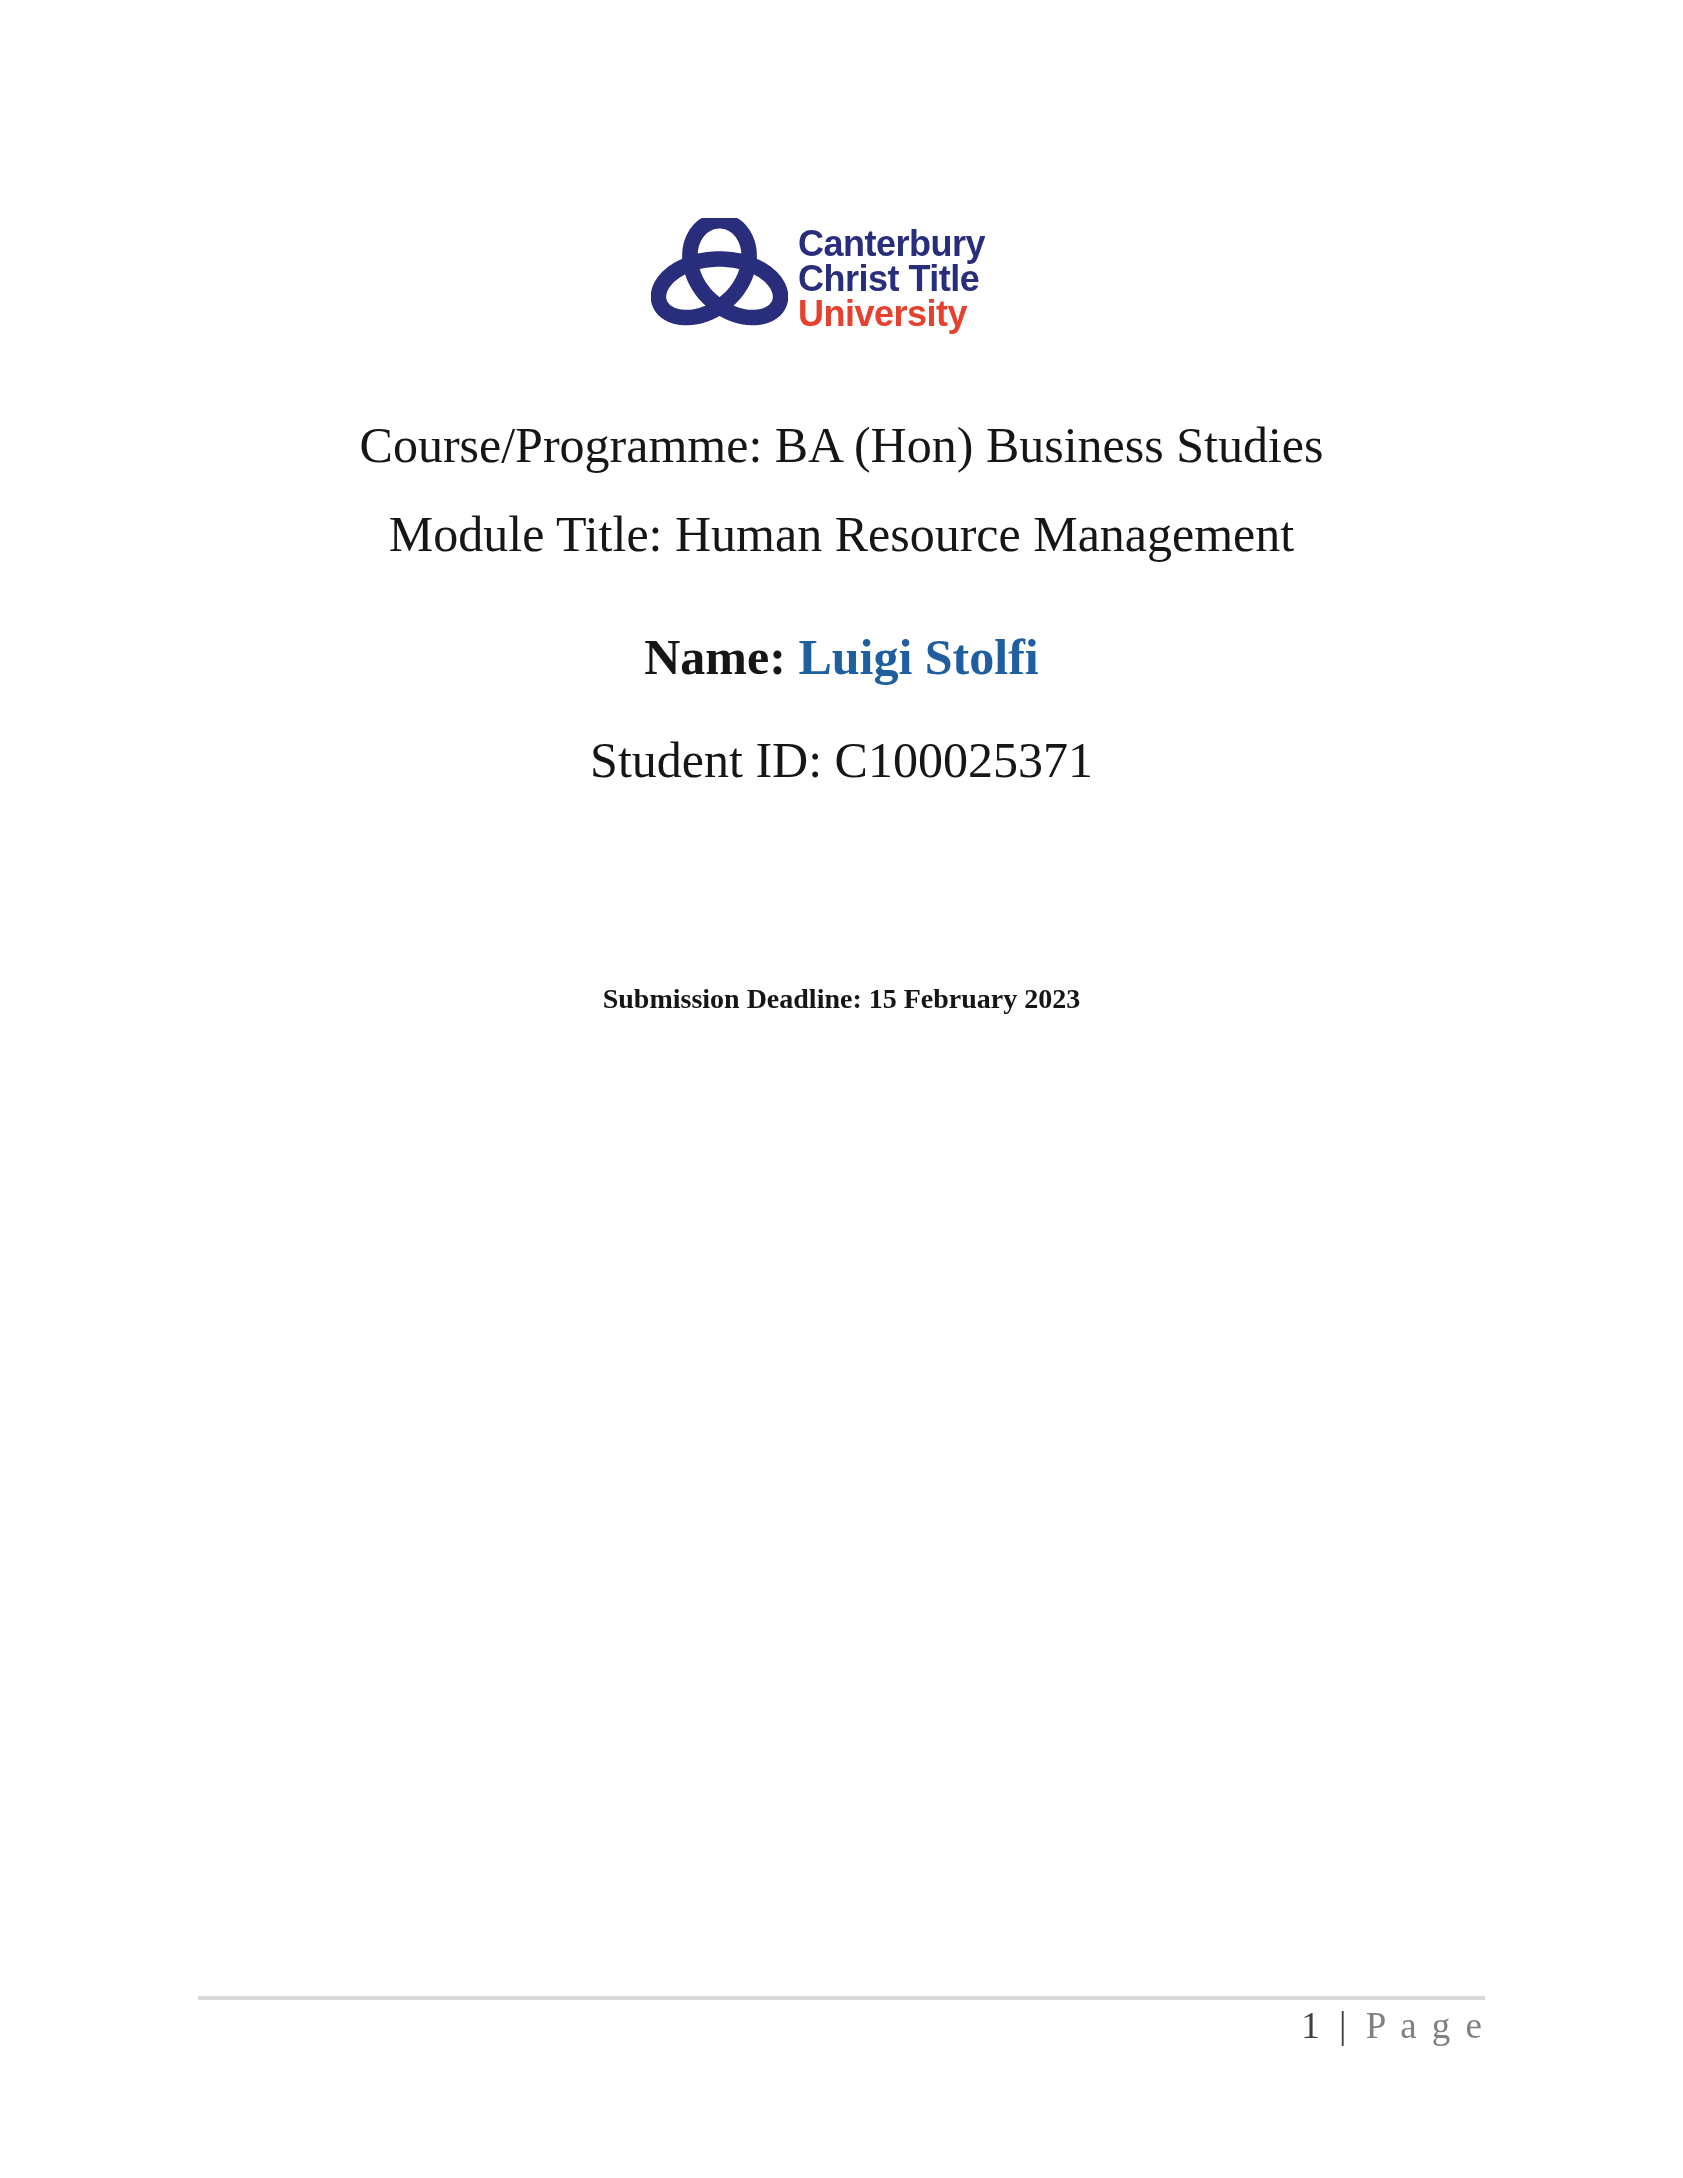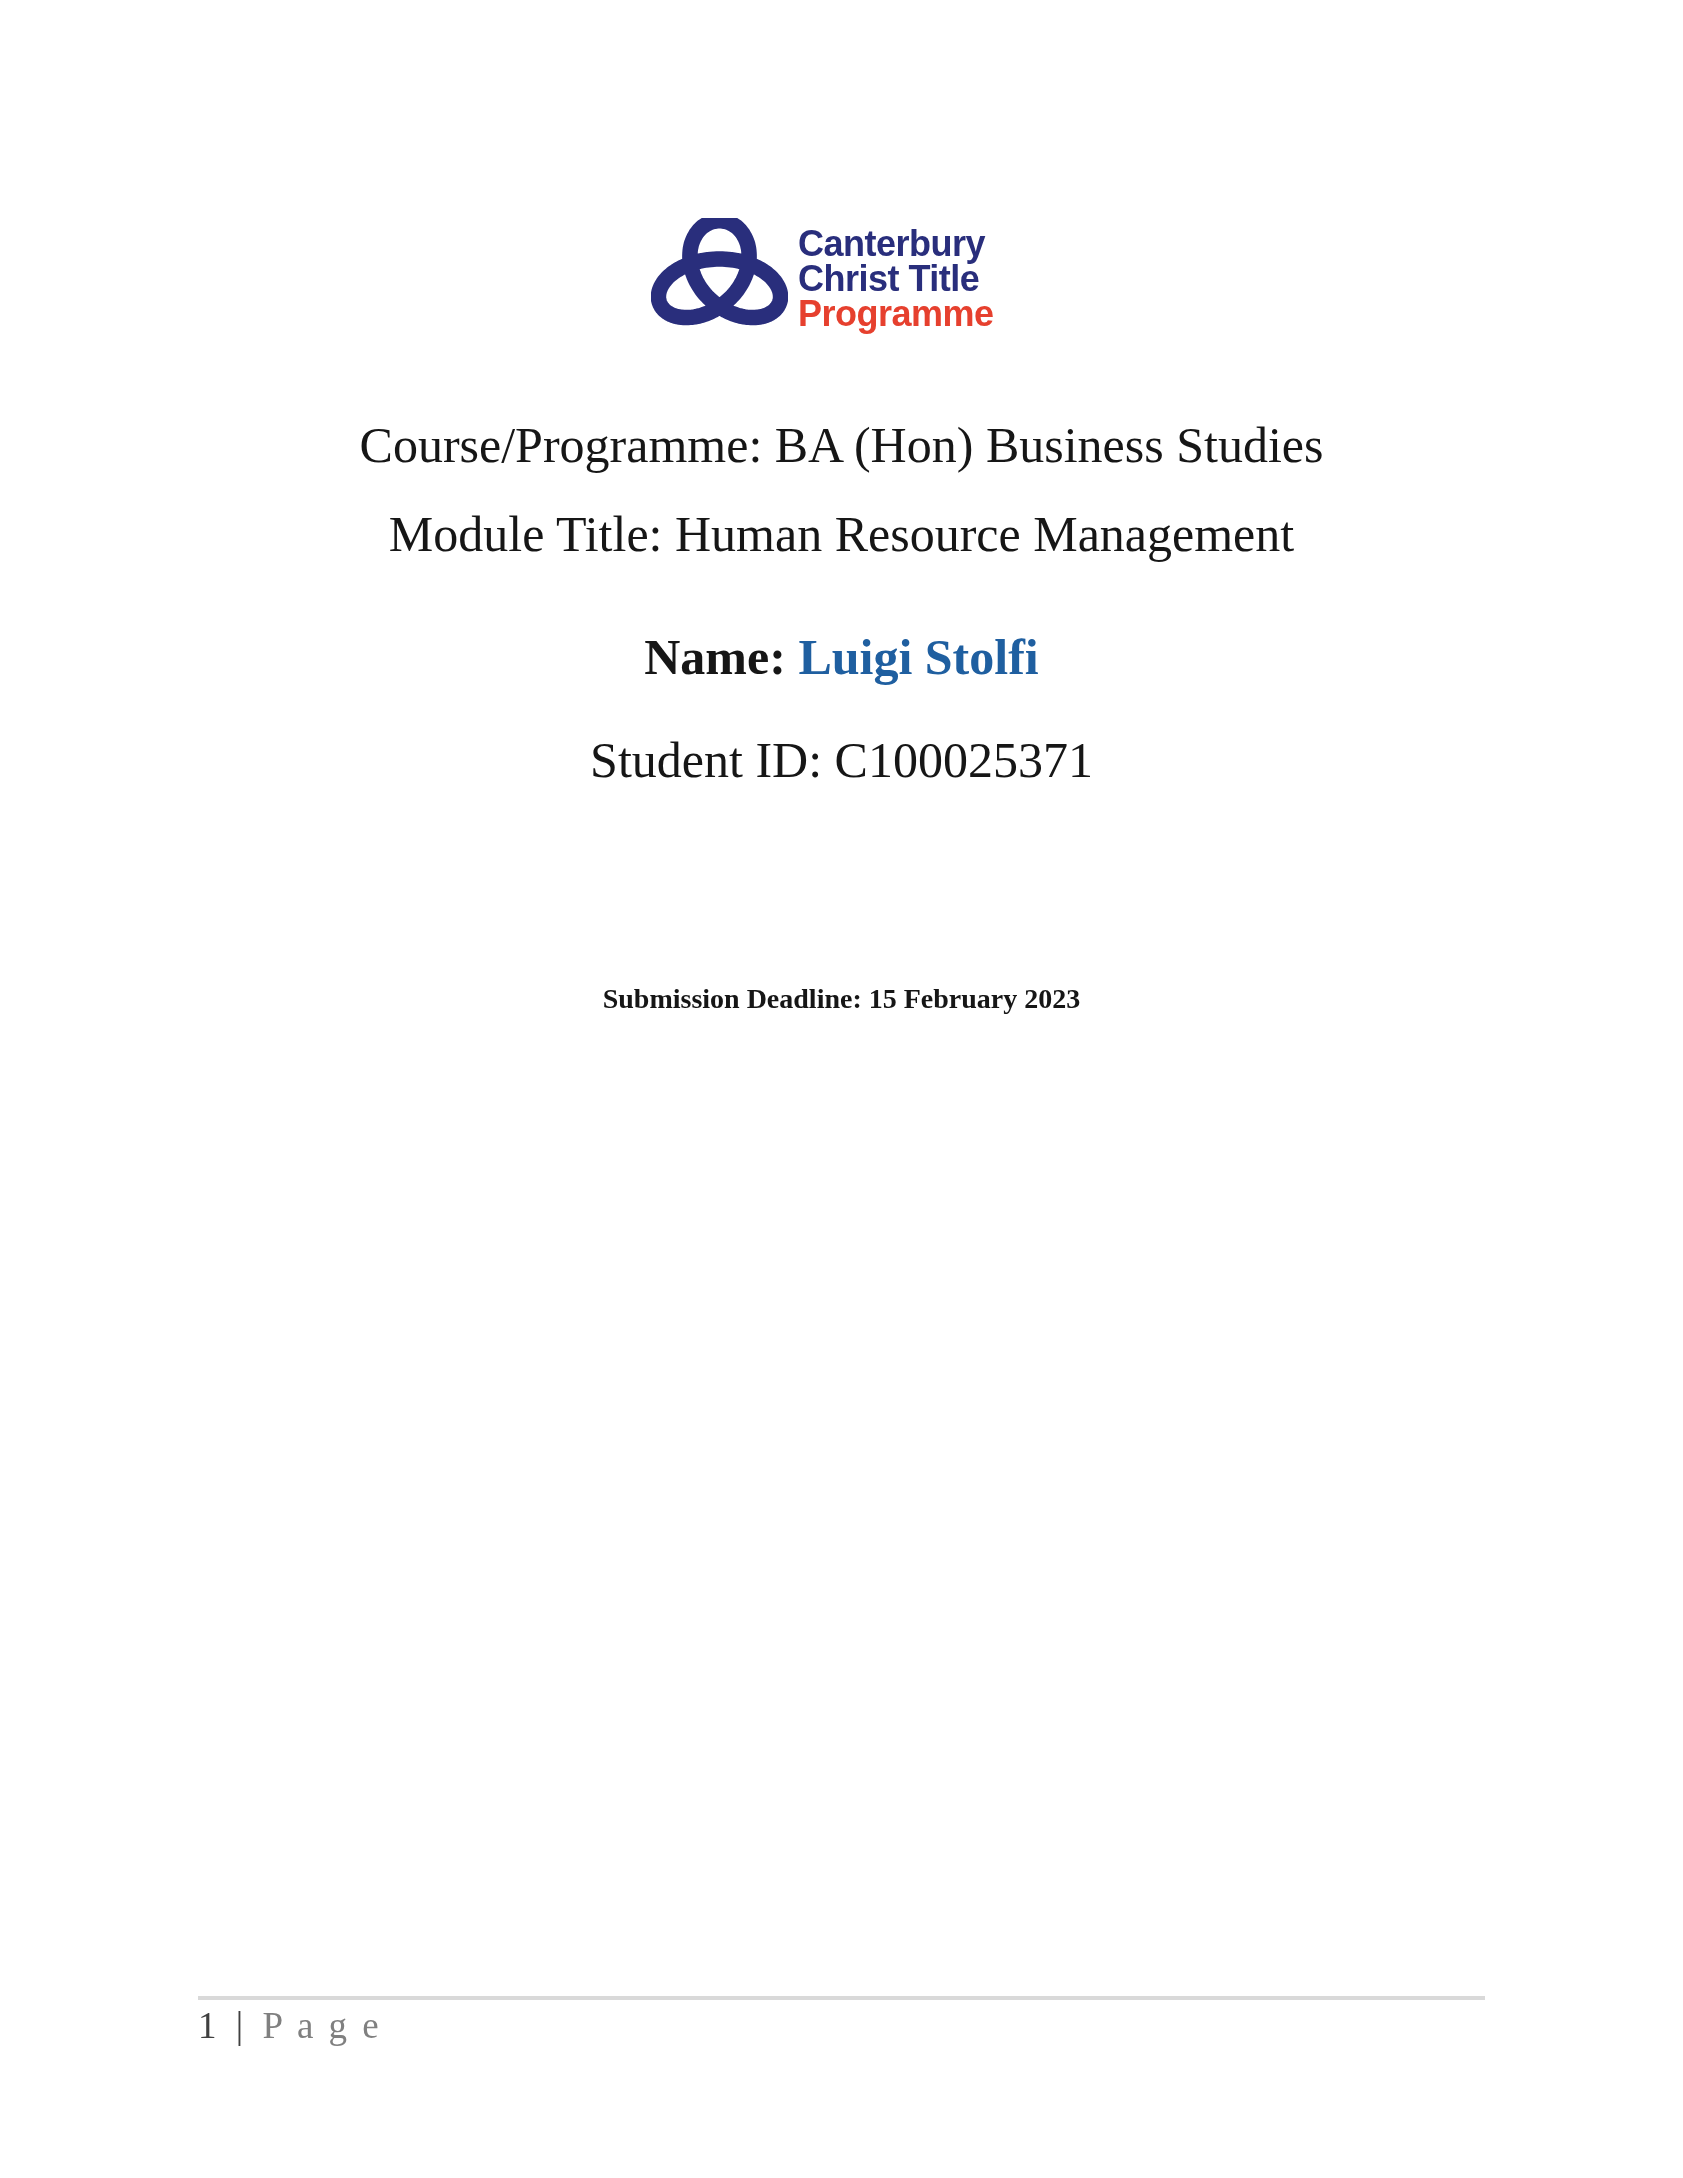--- a/index.html
+++ b/index.html
@@ -50,41 +50,41 @@
 
   
   .footer-rule {
     position:absolute; left:198px; top:1996px;
     width:1287px; height:4px;
     background:#D9D9D9;
   }
   .footer {
     position:absolute; left:198px; top:2004px;
     width:1287px;
-    text-align:left;
+    text-align:right;
     font-size:37px;
     color:#404040;
     white-space:nowrap;
   }
   .footer .pg-sep  { margin:0 10px; color:#404040; }
   .footer .pg-word { color:#808080; letter-spacing:3px; }
 </style>
 </head>
 <body>
 
 <div class="page">
 
   <div class="logo">
     <svg class="logo-mark" viewBox="0 0 150 135" xmlns="http://www.w3.org/2000/svg" aria-hidden="true">
       <polyline id="trefoil-path" fill="none" stroke="currentColor" stroke-width="17" stroke-linecap="round" stroke-linejoin="round" points="75.0,45.0 78.2,45.1 81.4,45.2 84.6,45.5 87.7,45.8 90.9,46.3 94.0,46.8 97.0,47.4 100.0,48.2 103.0,49.0 105.8,49.9 108.6,50.9 111.4,52.0 114.0,53.2 116.6,54.4 119.0,55.7 121.4,57.1 123.6,58.5 125.8,60.0 127.8,61.6 129.7,63.2 131.5,64.8 133.1,66.5 134.6,68.3 136.0,70.0 137.2,71.8 138.3,73.6 139.3,75.4 140.1,77.2 140.8,79.0 141.3,80.8 141.7,82.7 141.9,84.4 142.0,86.2 142.0,87.9 141.8,89.7 141.4,91.3 140.9,92.9 140.3,94.5 139.5,96.0 138.7,97.5 137.6,98.9 136.5,100.2 135.2,101.5 133.8,102.6 132.3,103.7 130.7,104.7 128.9,105.7 127.1,106.5 125.2,107.2 123.2,107.8 121.1,108.3 118.9,108.7 116.6,109.0 114.3,109.2 112.0,109.3 109.6,109.3 107.1,109.1 104.6,108.9 102.1,108.5 99.5,108.0 96.9,107.4 94.3,106.7 91.8,105.8 89.2,104.9 86.6,103.8 84.1,102.7 81.5,101.4 79.0,100.0 76.6,98.5 74.2,96.9 71.8,95.3 69.5,93.5 67.3,91.6 65.1,89.7 63.0,87.7 61.0,85.6 59.0,83.4 57.2,81.2 55.4,78.9 53.8,76.5 52.2,74.1 50.8,71.6 49.4,69.2 48.2,66.6 47.1,64.1 46.1,61.5 45.2,58.9 44.5,56.3 43.8,53.7 43.3,51.2 42.9,48.6 42.7,46.0 42.5,43.5 42.5,40.9 42.6,38.5 42.8,36.0 43.1,33.6 43.6,31.3 44.1,29.0 44.8,26.8 45.6,24.7 46.5,22.6 47.5,20.6 48.6,18.7 49.7,16.9 51.0,15.2 52.3,13.6 53.8,12.0 55.3,10.6 56.8,9.3 58.5,8.2 60.2,7.1 61.9,6.1 63.7,5.3 65.5,4.6 67.4,4.0 69.3,3.6 71.2,3.3 73.1,3.1 75.0,3.0 76.9,3.1 78.8,3.3 80.7,3.6 82.6,4.0 84.5,4.6 86.3,5.3 88.1,6.1 89.8,7.1 91.5,8.2 93.2,9.3 94.7,10.6 96.2,12.0 97.7,13.6 99.0,15.2 100.3,16.9 101.4,18.7 102.5,20.6 103.5,22.6 104.4,24.7 105.2,26.8 105.9,29.0 106.4,31.3 106.9,33.6 107.2,36.0 107.4,38.5 107.5,40.9 107.5,43.5 107.3,46.0 107.1,48.6 106.7,51.2 106.2,53.7 105.5,56.3 104.8,58.9 103.9,61.5 102.9,64.1 101.8,66.6 100.6,69.2 99.2,71.6 97.8,74.1 96.2,76.5 94.6,78.9 92.8,81.2 91.0,83.4 89.0,85.6 87.0,87.7 84.9,89.7 82.7,91.6 80.5,93.5 78.2,95.3 75.8,96.9 73.4,98.5 71.0,100.0 68.5,101.4 65.9,102.7 63.4,103.8 60.8,104.9 58.2,105.8 55.7,106.7 53.1,107.4 50.5,108.0 47.9,108.5 45.4,108.9 42.9,109.1 40.4,109.3 38.0,109.3 35.7,109.2 33.4,109.0 31.1,108.7 28.9,108.3 26.8,107.8 24.8,107.2 22.9,106.5 21.1,105.7 19.3,104.7 17.7,103.7 16.2,102.6 14.8,101.5 13.5,100.2 12.4,98.9 11.3,97.5 10.5,96.0 9.7,94.5 9.1,92.9 8.6,91.3 8.2,89.7 8.0,87.9 8.0,86.2 8.1,84.4 8.3,82.7 8.7,80.8 9.2,79.0 9.9,77.2 10.7,75.4 11.7,73.6 12.8,71.8 14.0,70.0 15.4,68.3 16.9,66.5 18.5,64.8 20.3,63.2 22.2,61.6 24.2,60.0 26.4,58.5 28.6,57.1 31.0,55.7 33.4,54.4 36.0,53.2 38.6,52.0 41.4,50.9 44.2,49.9 47.0,49.0 50.0,48.2 53.0,47.4 56.0,46.8 59.1,46.3 62.3,45.8 65.4,45.5 68.6,45.2 71.8,45.1 75.0,45.0"></polyline>
     </svg>
     <div class="logo-text">
       <div class="logo-line-navy">Canterbury</div>
       <div class="logo-line-navy">Christ Title</div>
-      <div class="logo-line-red">Programme</div>
+      <div class="logo-line-red">University</div>
     </div>
   </div>
 
   <div class="doc-line line-course">Course/Programme: BA (Hon) Business Studies</div>
 
   <div class="doc-line line-name">
     <span>Name:</span>
     <span class="name-value">Luigi Stolfi</span>
   </div>
 

